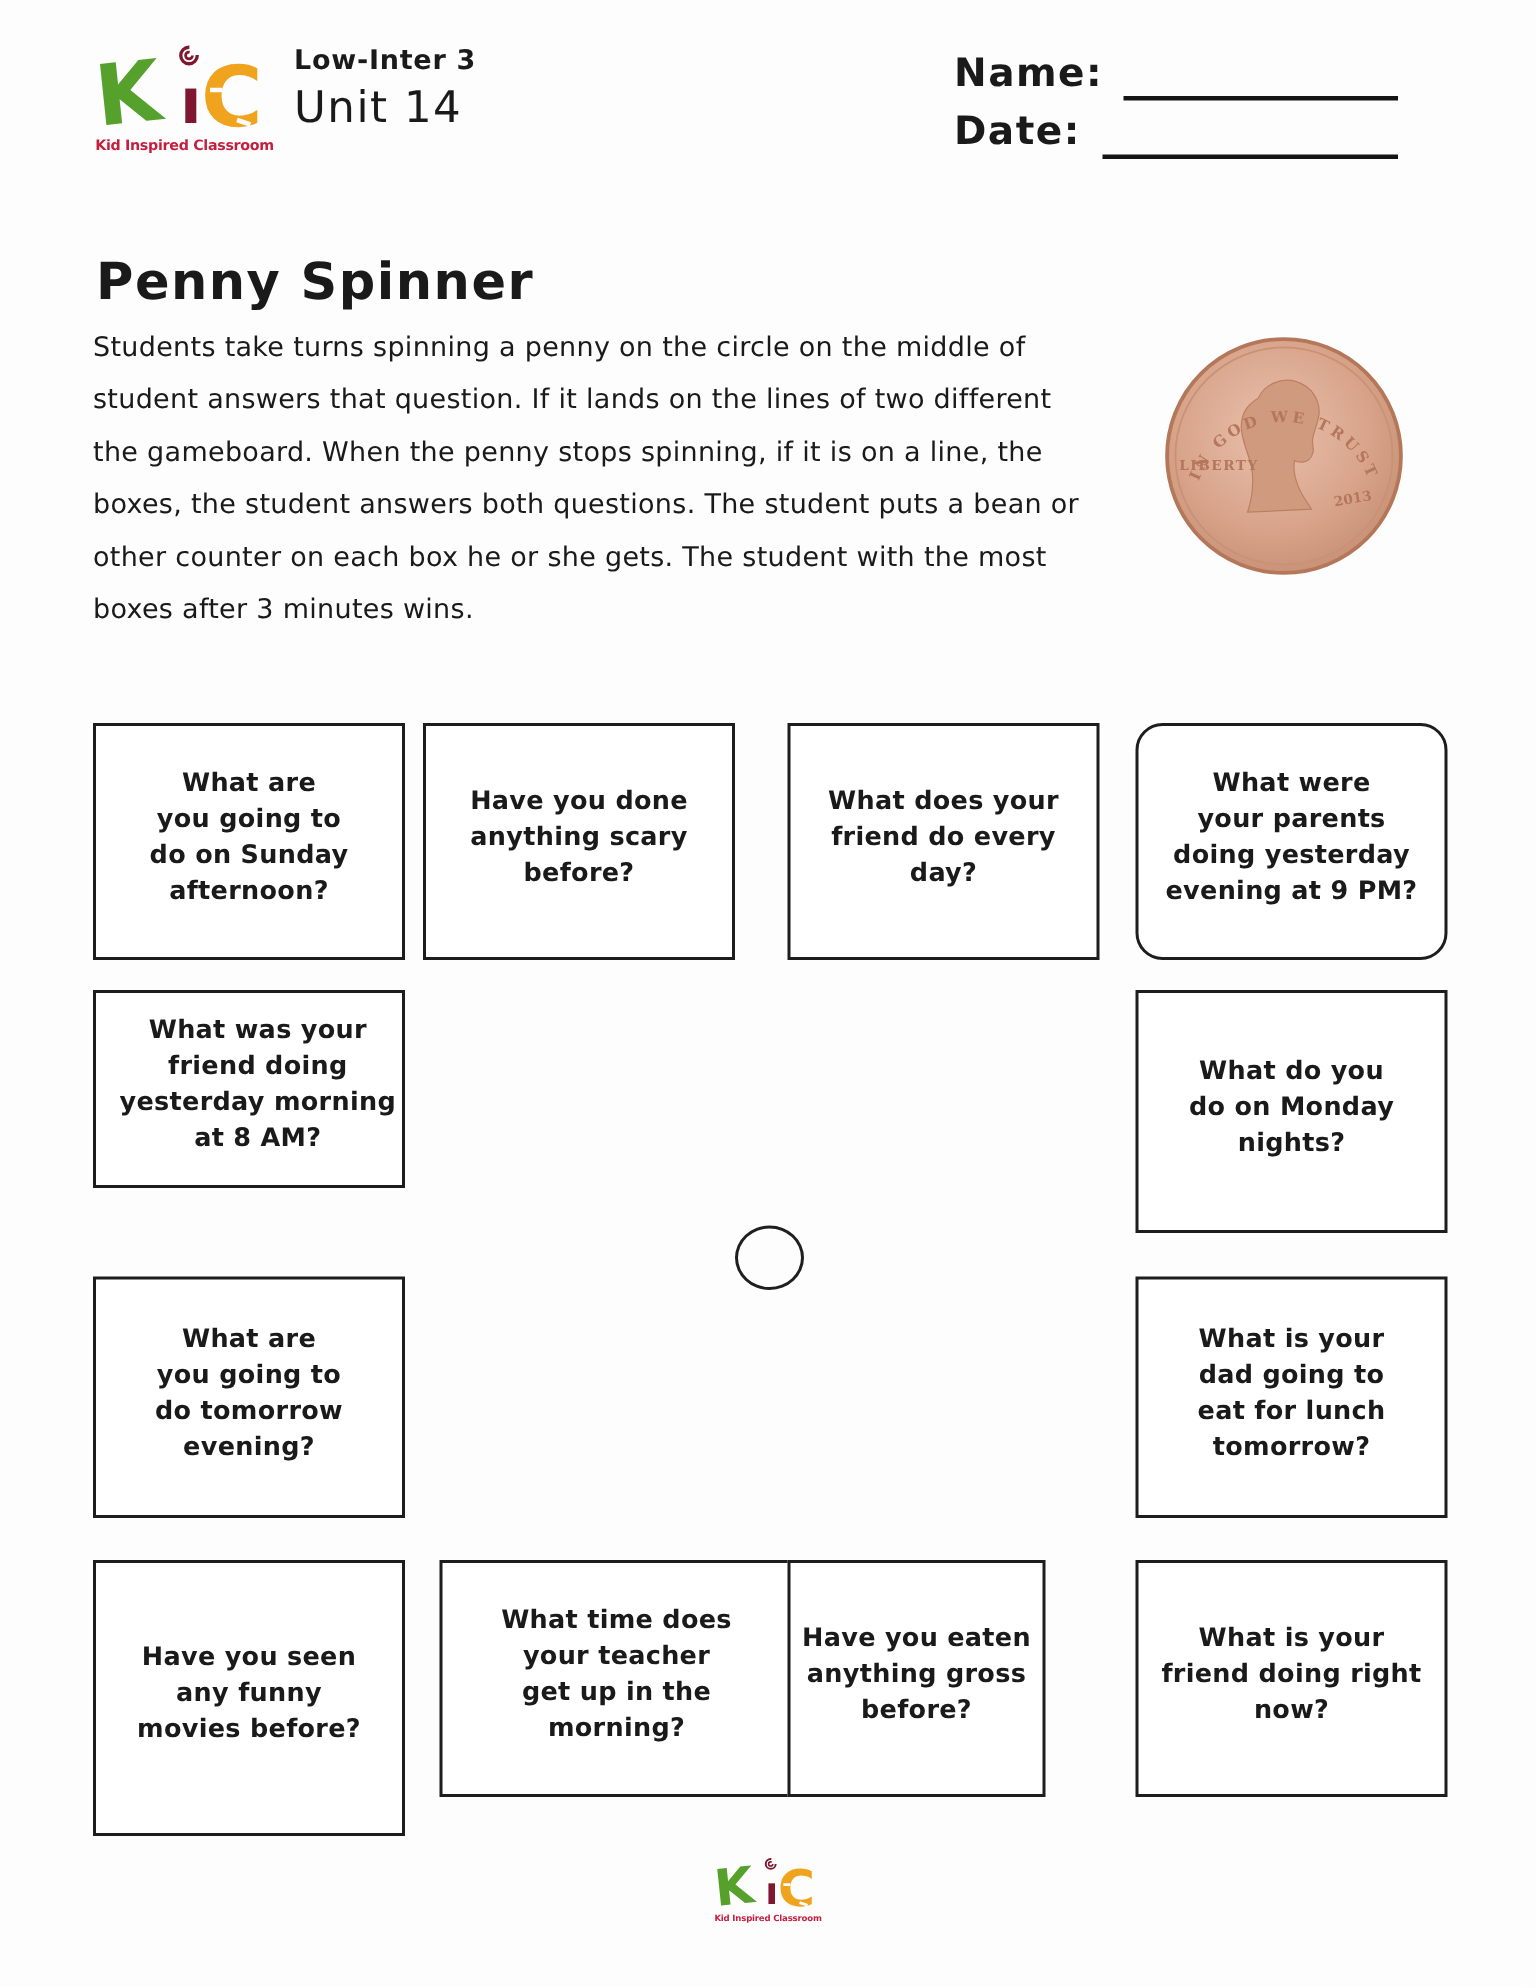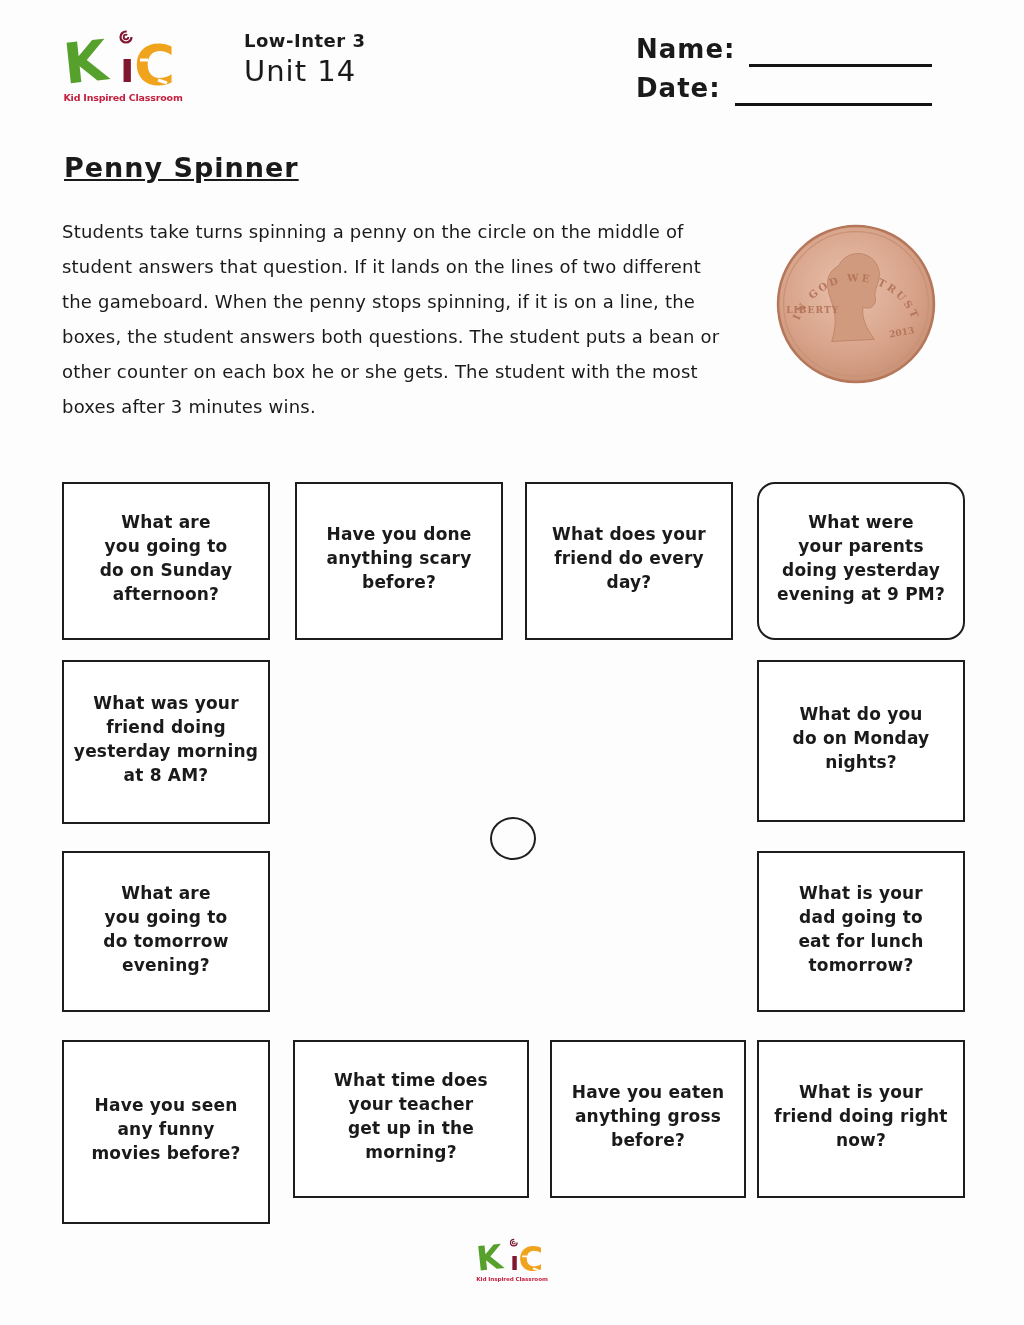--- a/index.html
+++ b/index.html
@@ -5,31 +5,31 @@
   html,body { margin:0; padding:0; background:#ffffff; }
   .page {
     position:relative; width:1024px; height:1325px; margin:0 auto;
     background:#fdfdfd; font-family:"DejaVu Sans", sans-serif; color:#1a1a1a;
     overflow:hidden;
   }
 
   
   .logo-wrap { position:absolute; left:58px; top:26px; width:130px; text-align:center; }
   .logo-tagline { font-size:9.5px; font-weight:bold; color:#c41f3e; white-space:nowrap; letter-spacing:-0.2px; margin-top:-2px; }
-  .course { position:absolute; left:196px; top:30px;margin-left:48px; }
+  .course { position:absolute; left:196px; top:30px; }
   .course-level { font-size:18px; font-weight:bold; letter-spacing:0.5px; }
   .course-unit  { font-size:29px; font-weight:normal; margin-top:3px; letter-spacing:1px; }
 
   .namedate { position:absolute; left:636px; top:34px; width:296px; }
   .nd-row { display:flex; align-items:flex-start; margin-bottom:6px; }
   .nd-label { font-size:26px; font-weight:bold; letter-spacing:1px; }
   .nd-line { flex:1; border-bottom:3px solid #141414; height:30px; margin-left:14px; }
 
   
-  .title { position:absolute; left:64px; top:152px; font-size:27px; font-weight:bold; letter-spacing:1px;text-decoration:underline; }
+  .title { position:absolute; left:64px; top:168px; font-size:34px; font-weight:bold; letter-spacing:1px; }
   .instructions { position:absolute; left:62px; top:214px; }
   .instructions .iline { font-size:18px; line-height:35px; white-space:nowrap; letter-spacing:0.2px; }
 
   
   .penny { position:absolute; left:775px; top:223px; width:162px; height:162px; }
   .penny svg text { font-family:"DejaVu Serif", serif; }
 
   
   .cell {
     position:absolute; box-sizing:border-box; background:#ffffff;
@@ -121,38 +121,38 @@
       <text x="113" y="112" font-size="9" fill="#b5765c" font-weight="bold" transform="rotate(-10 120 110)">2013</text>
     </svg>
   </div>
 
   <div class="cell" style="left:62px;  top:482px;  width:208px; height:158px;">
     <span class="cell-text">What are
 you going to
 do on Sunday
 afternoon?</span>
   </div>
-  <div class="cell" style="left:295px; top:482px;  width:208px; height:158px;">
+  <div class="cell" style="left:282px; top:482px;  width:208px; height:158px;">
     <span class="cell-text">Have you done
 anything scary
 before?</span>
   </div>
   <div class="cell" style="left:525px; top:482px;  width:208px; height:158px;align-items:center;">
     <span class="cell-text">What does your
 friend do every
 day?</span>
   </div>
   <div class="cell" style="left:757px; top:482px;  width:208px; height:158px;border-radius:18px;">
     <span class="cell-text">What were
 your parents
 doing yesterday
 evening at 9 PM?</span>
   </div>
 
-  <div class="cell" style="left:62px;  top:660px;  width:208px; height:164px;">
+  <div class="cell" style="left:62px;  top:660px;  width:208px; height:132px;justify-content:flex-end;">
     <span class="cell-text">What was your
 friend doing
 yesterday morning
 at 8 AM?</span>
   </div>
   <div class="cell" style="left:757px; top:660px;  width:208px; height:162px;">
     <span class="cell-text">What do you
 do on Monday
 nights?</span>
   </div>
@@ -174,21 +174,21 @@
     <span class="cell-text">Have you seen
 any funny
 movies before?</span>
   </div>
   <div class="cell" style="left:293px; top:1040px; width:236px; height:158px;">
     <span class="cell-text">What time does
 your teacher
 get up in the
 morning?</span>
   </div>
-  <div class="cell" style="left:525px; top:1040px; width:196px; height:158px;margin-left:25px;">
+  <div class="cell" style="left:525px; top:1040px; width:172px; height:158px;">
     <span class="cell-text">Have you eaten
 anything gross
 before?</span>
   </div>
   <div class="cell" style="left:757px; top:1040px; width:208px; height:158px;">
     <span class="cell-text">What is your
 friend doing right
 now?</span>
   </div>
 

